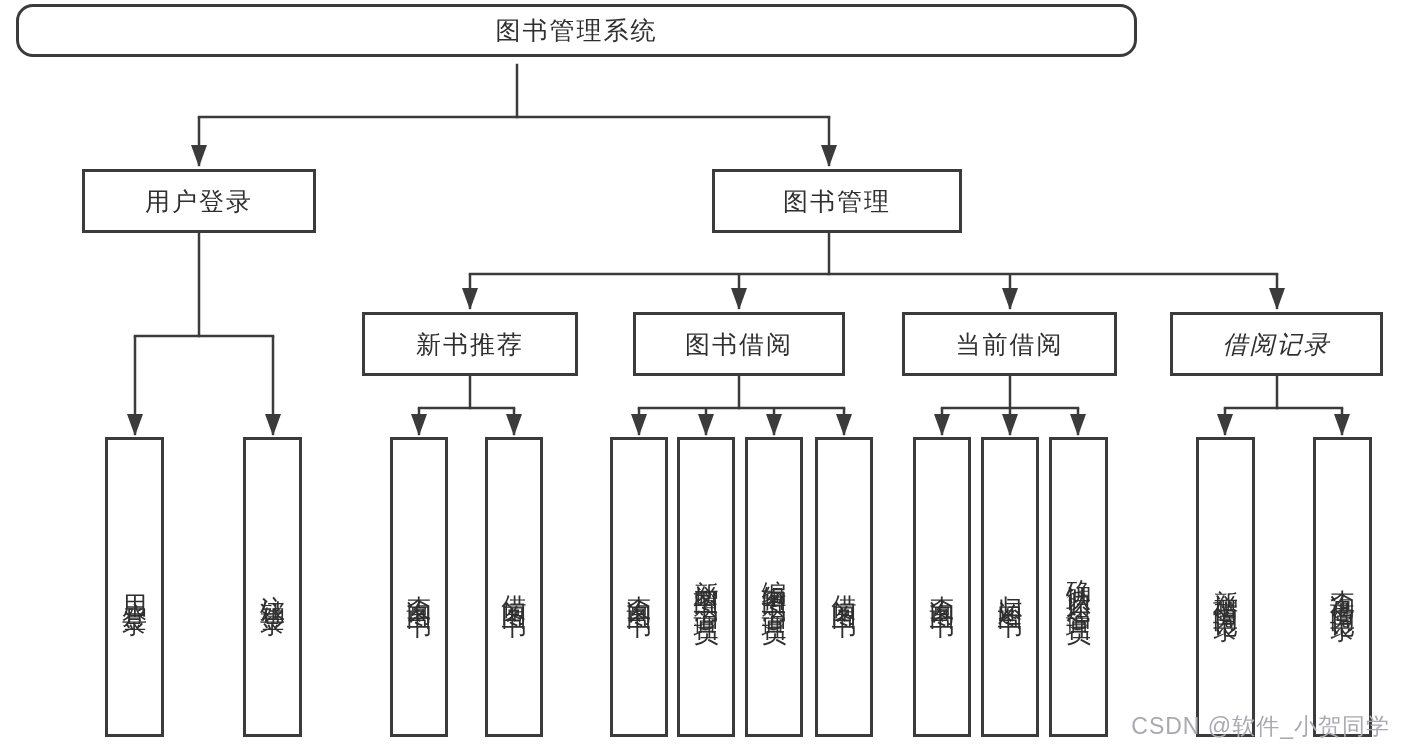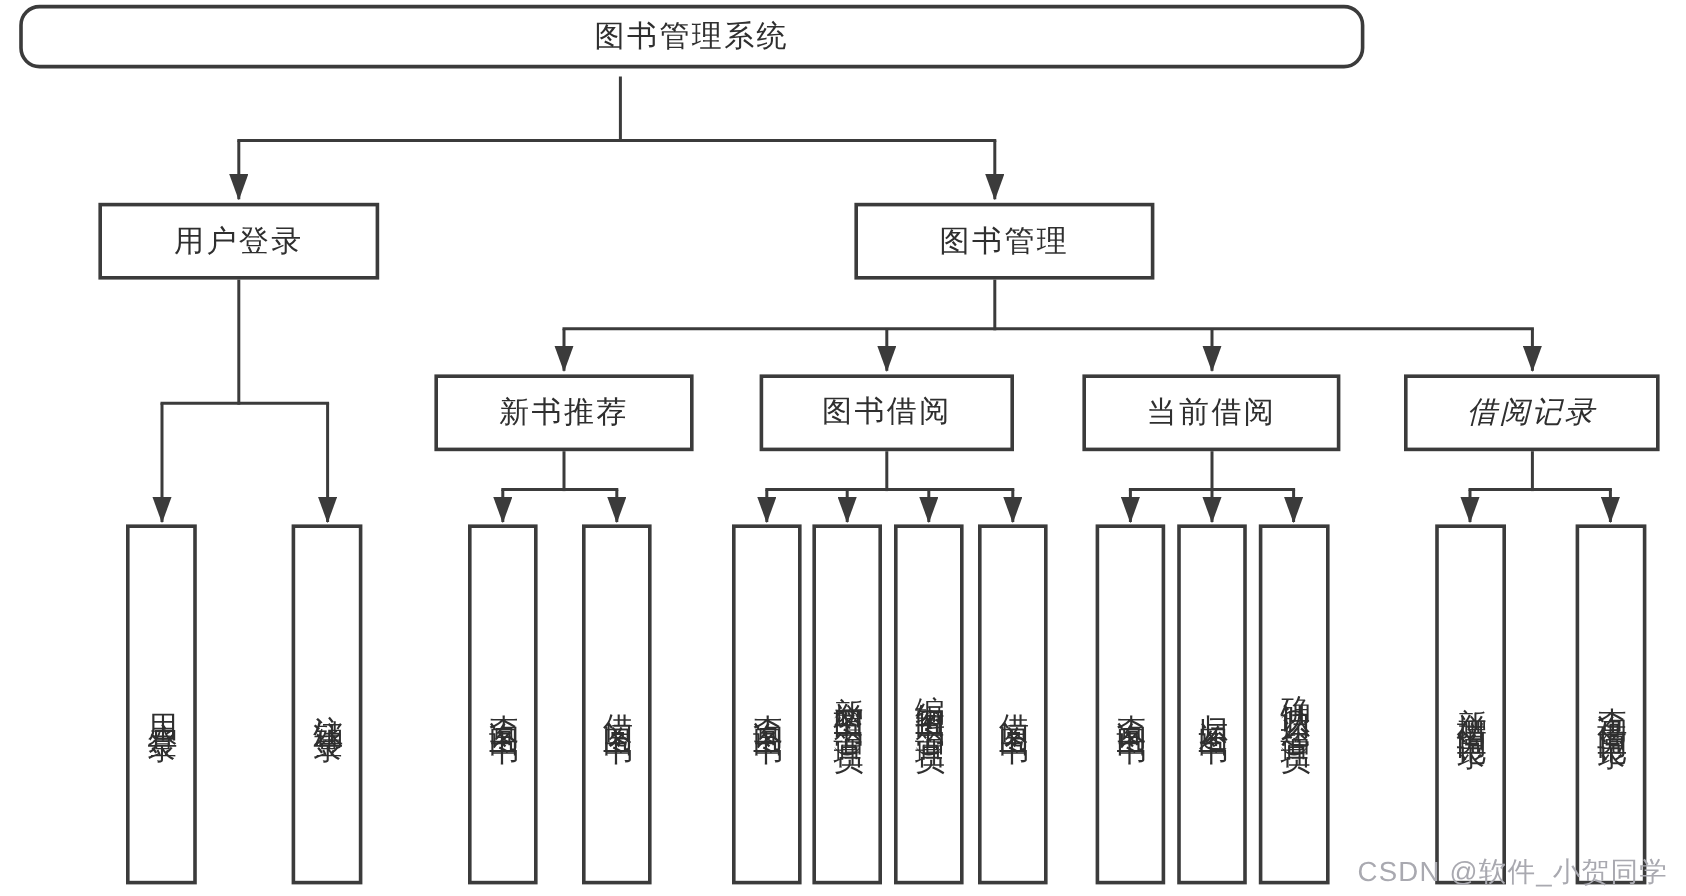--- a/index.html
+++ b/index.html
@@ -117,21 +117,21 @@
   <div class="node h" style="left:82px; top:169px; width:234px; height:64px;">
     <span>用户登录</span>
   </div>
   <div class="node h" style="left:712px; top:169px; width:250px; height:64px;">
     <span>图书管理</span>
   </div>
 
   <div class="node h" style="left:362px; top:312px; width:216px; height:64px;">
     <span>新书推荐</span>
   </div>
-  <div class="node h" style="left:633px; top:312px; width:212px; height:64px;font-family:Liberation Mono, monospace;">
+  <div class="node h" style="left:633px; top:312px; width:212px; height:64px;">
     <span>图书借阅</span>
   </div>
   <div class="node h" style="left:902px; top:312px; width:215px; height:64px;text-align:right;">
     <span>当前借阅</span>
   </div>
   <div class="node h" style="left:1170px; top:312px; width:213px; height:64px;font-style:italic;">
     <span>借阅记录</span>
   </div>
 
   <div class="node v" style="left:105px; top:437px; width:59px; height:300px;">

